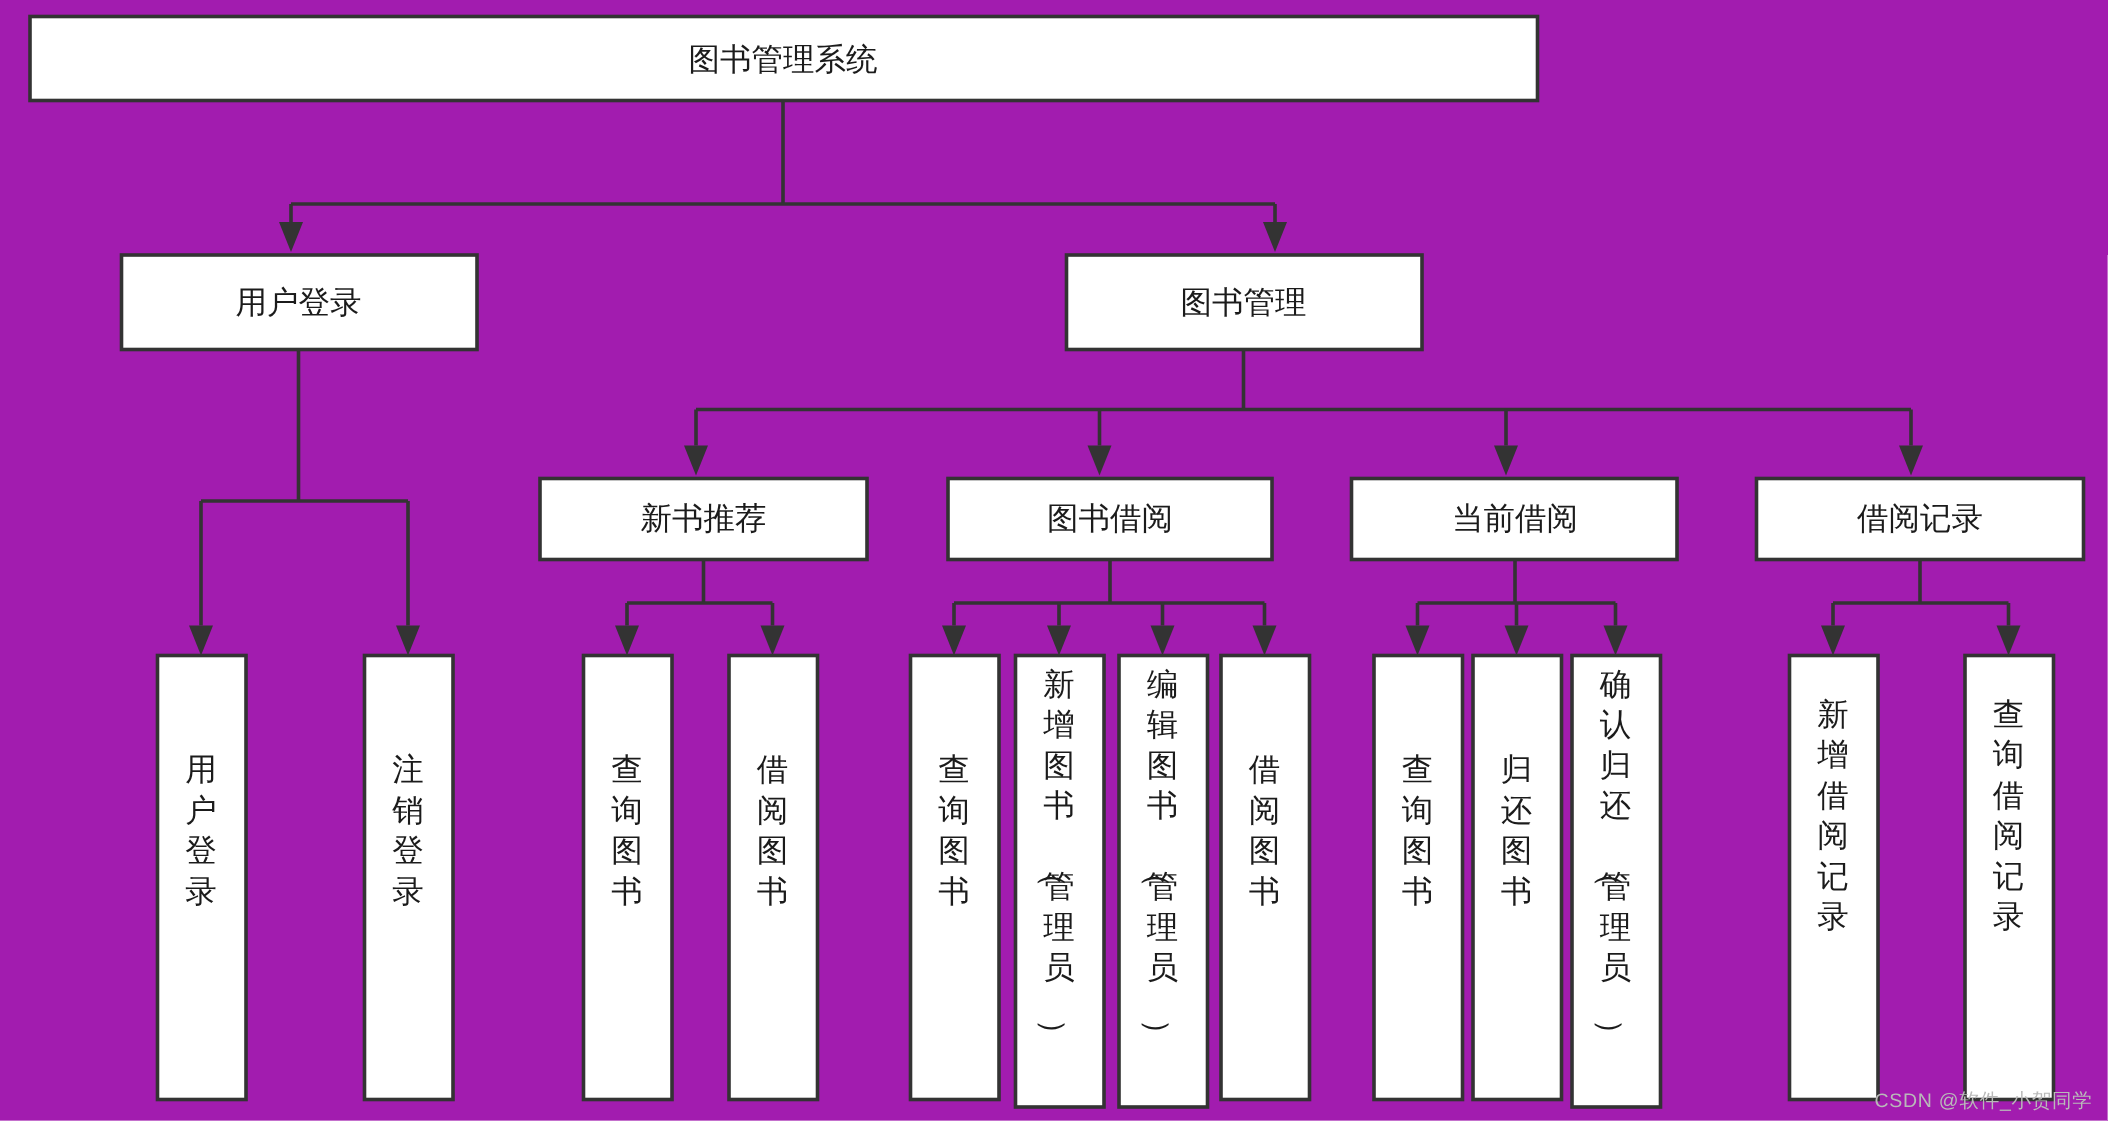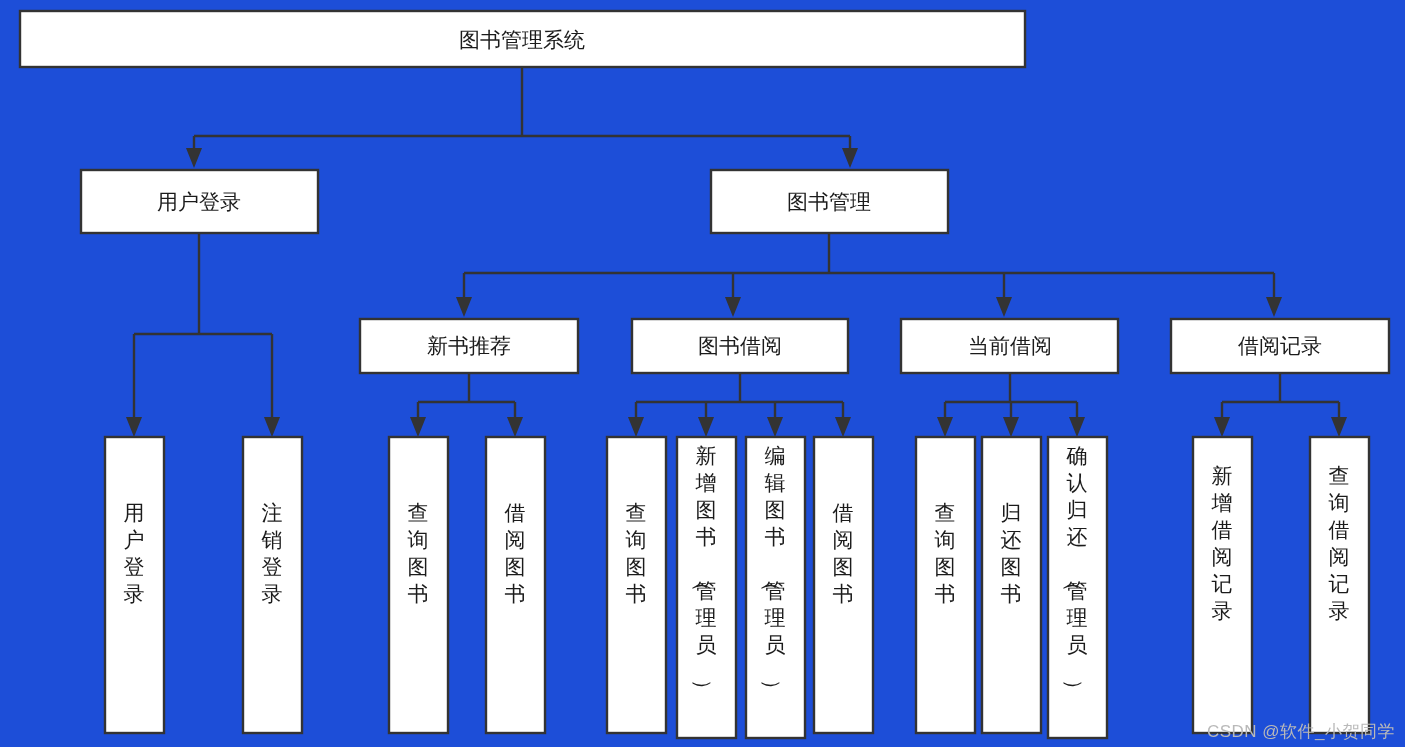--- a/index.html
+++ b/index.html
@@ -11,21 +11,21 @@
     width: 1405px;
     height: 747px;
     font-family: "Liberation Sans", "DejaVu Sans", sans-serif;
     overflow: hidden;
     position: relative;
   }
   #diagram-root {
     position: relative;
     width: 1405px;
     height: 747px;
-    background: #1d4ed8;
+    background: #a21caf;
   }
   svg#diagram-svg {
     position: absolute;
     left: 0;
     top: 0;
     width: 1405px;
     height: 747px;
     display: block;
   }
   .node-rect {
@@ -53,21 +53,21 @@
   }
   .arrow-head {
     fill: #333333;
     stroke: none;
   }
   .watermark {
     position: absolute;
     right: 10px;
     bottom: 4px;
     font-family: "Liberation Sans", "DejaVu Sans", sans-serif;
-    font-size: 17px;
+    font-size: 13px;
     color: #b9b9b9;
     letter-spacing: 0.5px;
     white-space: nowrap;
     user-select: none;
     margin-top: 36px;
   }
 </style>
 </head>
 <body>
 

